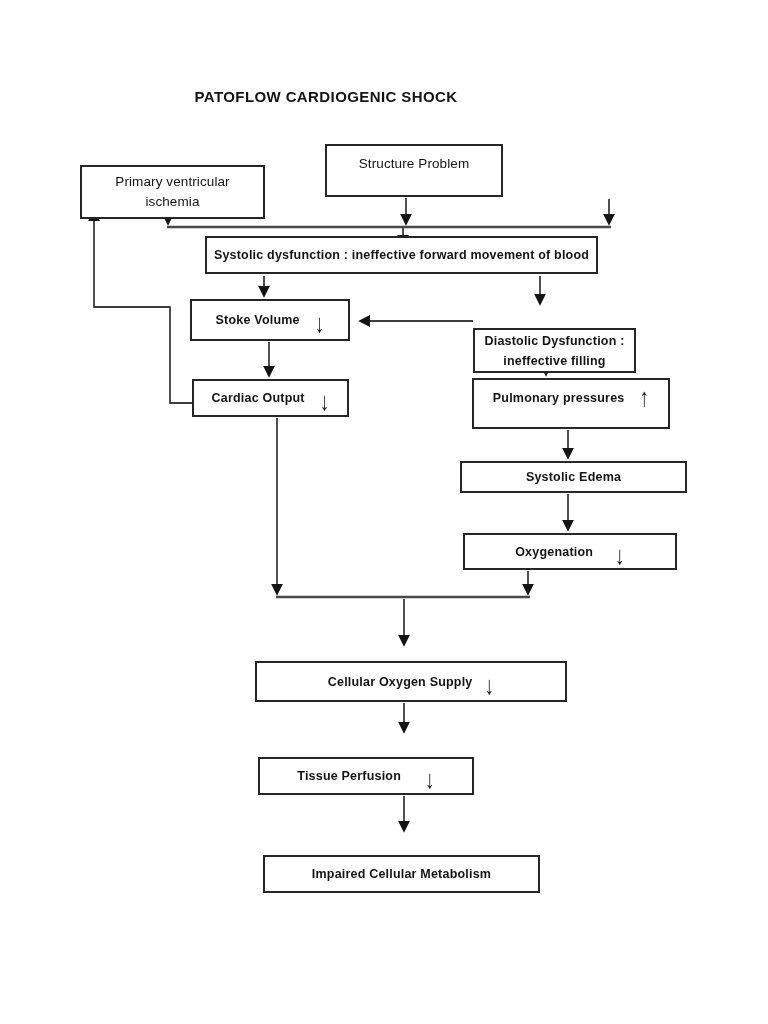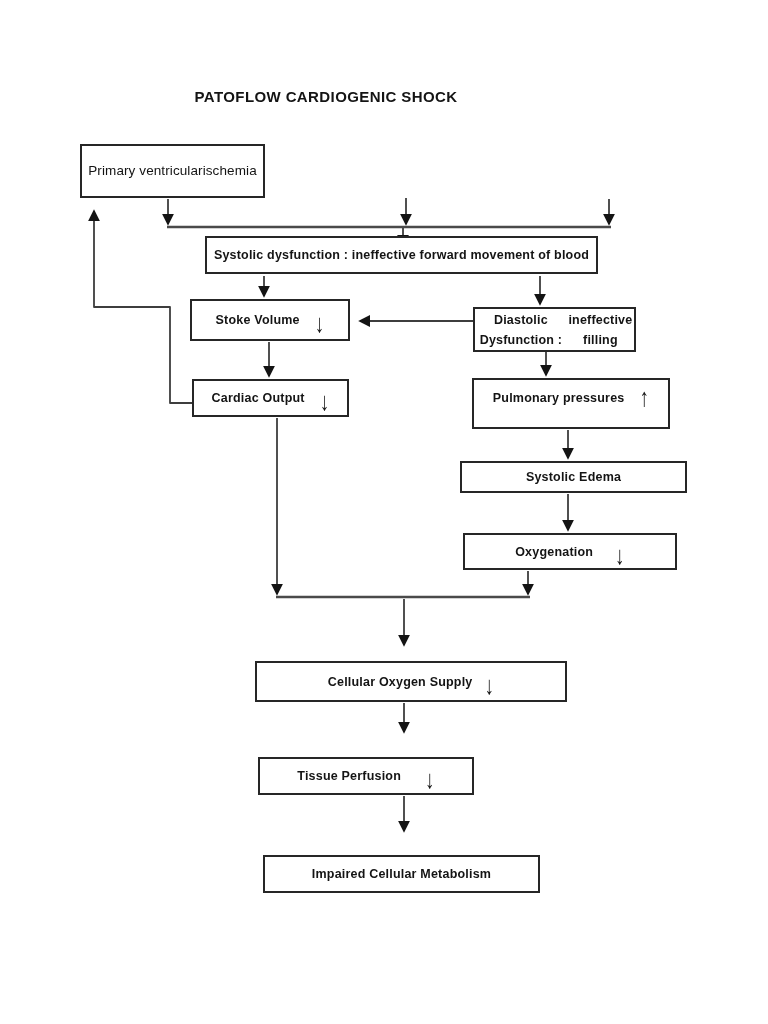--- a/index.html
+++ b/index.html
@@ -11,21 +11,21 @@
     position:absolute;left:0;top:88px;width:652px;text-align:center;
     font-size:15px;font-weight:700;letter-spacing:.4px;color:#141414;
   }
   .connectors{position:absolute;left:0;top:0;pointer-events:none;}
   .node{
     position:absolute;box-sizing:border-box;border:2px solid #262626;background:#ffffff;
     display:flex;align-items:center;justify-content:center;text-align:center;
     color:#141414;font-weight:700;font-size:12.5px;letter-spacing:.2px;line-height:20px;
   }
   .node.top-box{font-size:13.5px;font-weight:400;letter-spacing:.1px;}
-  .node.two{}
+  .node.two{flex-direction:column;margin-top:21px;}
   .node.align-top{align-items:flex-start;padding-top:8px;}
   .tick{
     display:inline-block;font-weight:400;font-size:19px;line-height:18px;height:18px;
     margin-left:15px;transform:scaleY(1.35) translateY(3px);
   }
   .tick.up{transform:scaleY(1.35) translateY(1px);}
 </style>
 </head>
 <body>
 
@@ -60,20 +60,23 @@
       <line x1="404" y1="796" x2="404" y2="831" marker-end="url(#arr)"></line>
       <polyline points="192,403 170,403 170,307 94,307 94,211" stroke-linejoin="round" marker-end="url(#arr)"></polyline>
     </g>
   </svg>
 
   <div class="node top-box two" style="left:80px;top:144px;width:185px;height:54px">
     <span>Primary ventricular</span>
     <span>ischemia</span>
   </div>
 
+  <div class="node top-box align-top" style="left:325px;top:144px;width:178px;height:53px">
+    <span>Structure Problem</span>
+  </div>
 
 
   <div class="node" style="left:205px;top:236px;width:393px;height:38px">
     <span>Systolic dysfunction : ineffective forward movement of blood</span>
   </div>
 
   <div class="node" style="left:190px;top:299px;width:160px;height:42px">
     <span>Stoke Volume</span>
     <span class="tick">↓</span>
   </div>

